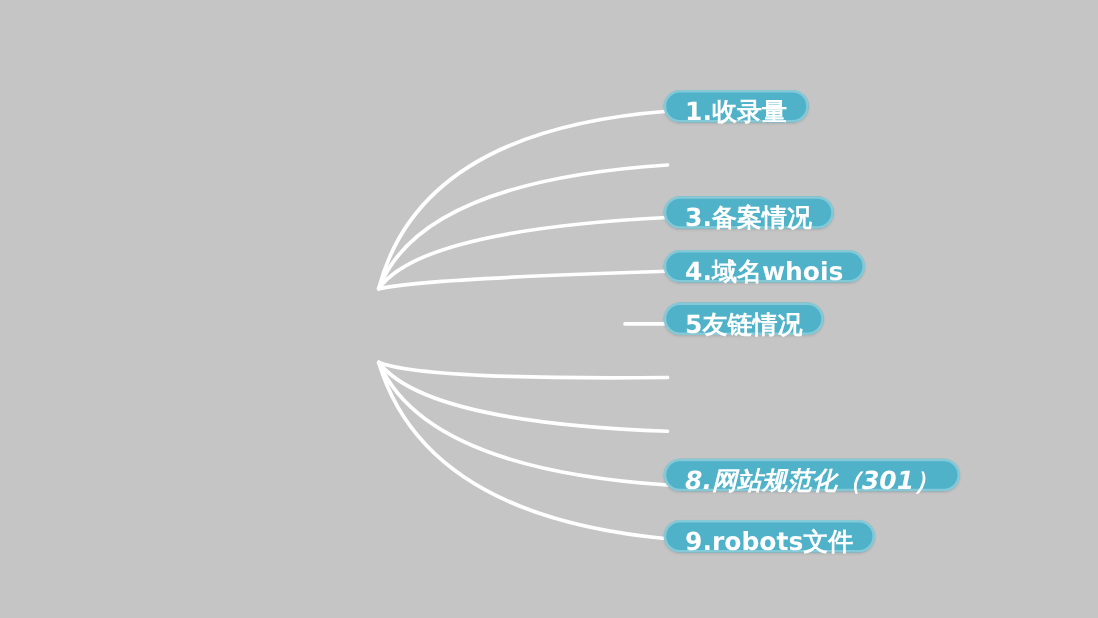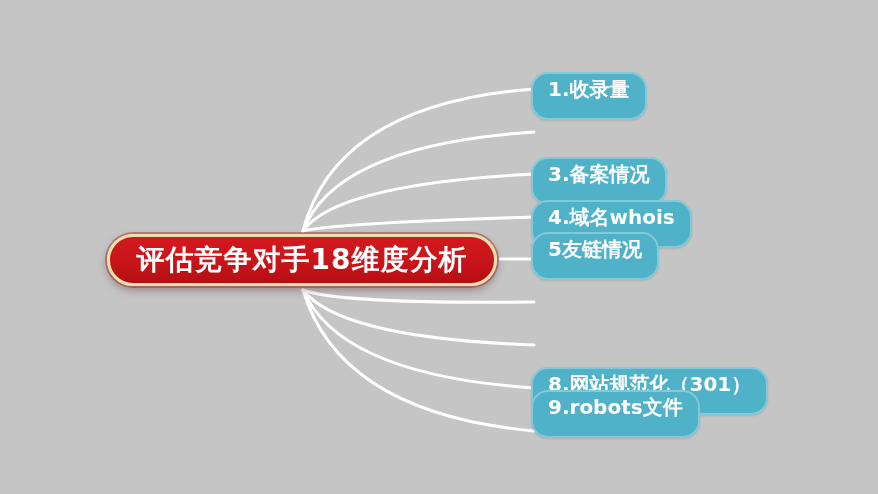--- a/index.html
+++ b/index.html
@@ -43,54 +43,53 @@
     font-size:28px;
     font-weight:bold;
     text-align:center;
     line-height:46px;
     white-space:nowrap;
     letter-spacing:1px;
   }
   .branch-node{
     position:absolute;
     left:531px;
-    height:48px;
+    height:26px;
     padding:0 17px;
     background:var(--branch-fill);
     border-radius:17px;
     box-shadow:inset 0 0 0 2px rgba(255,255,255,.30), 0 1px 2px rgba(0,0,0,.12);
     color:var(--branch-text);
     font-size:20px;
     font-weight:bold;
     line-height:34px;
     white-space:nowrap;
     display:inline-block;
   }
   .b1{top:72px;}  .b2{top:115px;} .b3{top:157px;}
-  .b4{top:200px;text-align:center;} .b5{top:232px;text-align:right;} .b6{top:285px;}
-  .b7{top:328px;} .b8{top:367px;} .b9{top:390px;}
+  .b4{top:200px;text-align:center;} .b5{top:242px;text-align:right;} .b6{top:285px;}
+  .b7{top:328px;} .b8{top:367px;font-style:italic;} .b9{top:416px;}
 </style>
 </head>
 <body>
 
 <div class="canvas">
 
   <svg class="connectors" viewBox="0 0 878 494" aria-hidden="true">
     <path d="M303,231 Q336,104 534,89"></path>
     <path d="M303,231 Q336,145 534,132"></path>
     <path d="M303,231 Q336,184 534,174"></path>
     <path d="M303,231 Q336,223 534,217"></path>
     <path d="M500,259 L531,259"></path>
     <path d="M303,290 Q340,304 534,302"></path>
     <path d="M303,290 Q340,338 534,345"></path>
     <path d="M303,290 Q340,375 534,388"></path>
     <path d="M303,290 Q340,413 534,431"></path>
   </svg>
 
-  <div class="root-node">评估竞争对手18维度分析</div>
 
   <div class="branch-node b1">1.收录量</div>
   <div class="branch-node b3">3.备案情况</div>
   <div class="branch-node b4">4.域名whois</div>
   <div class="branch-node b5">5友链情况</div>
   <div class="branch-node b8">8.网站规范化（301）</div>
   <div class="branch-node b9">9.robots文件</div>
 
 </div>
 

